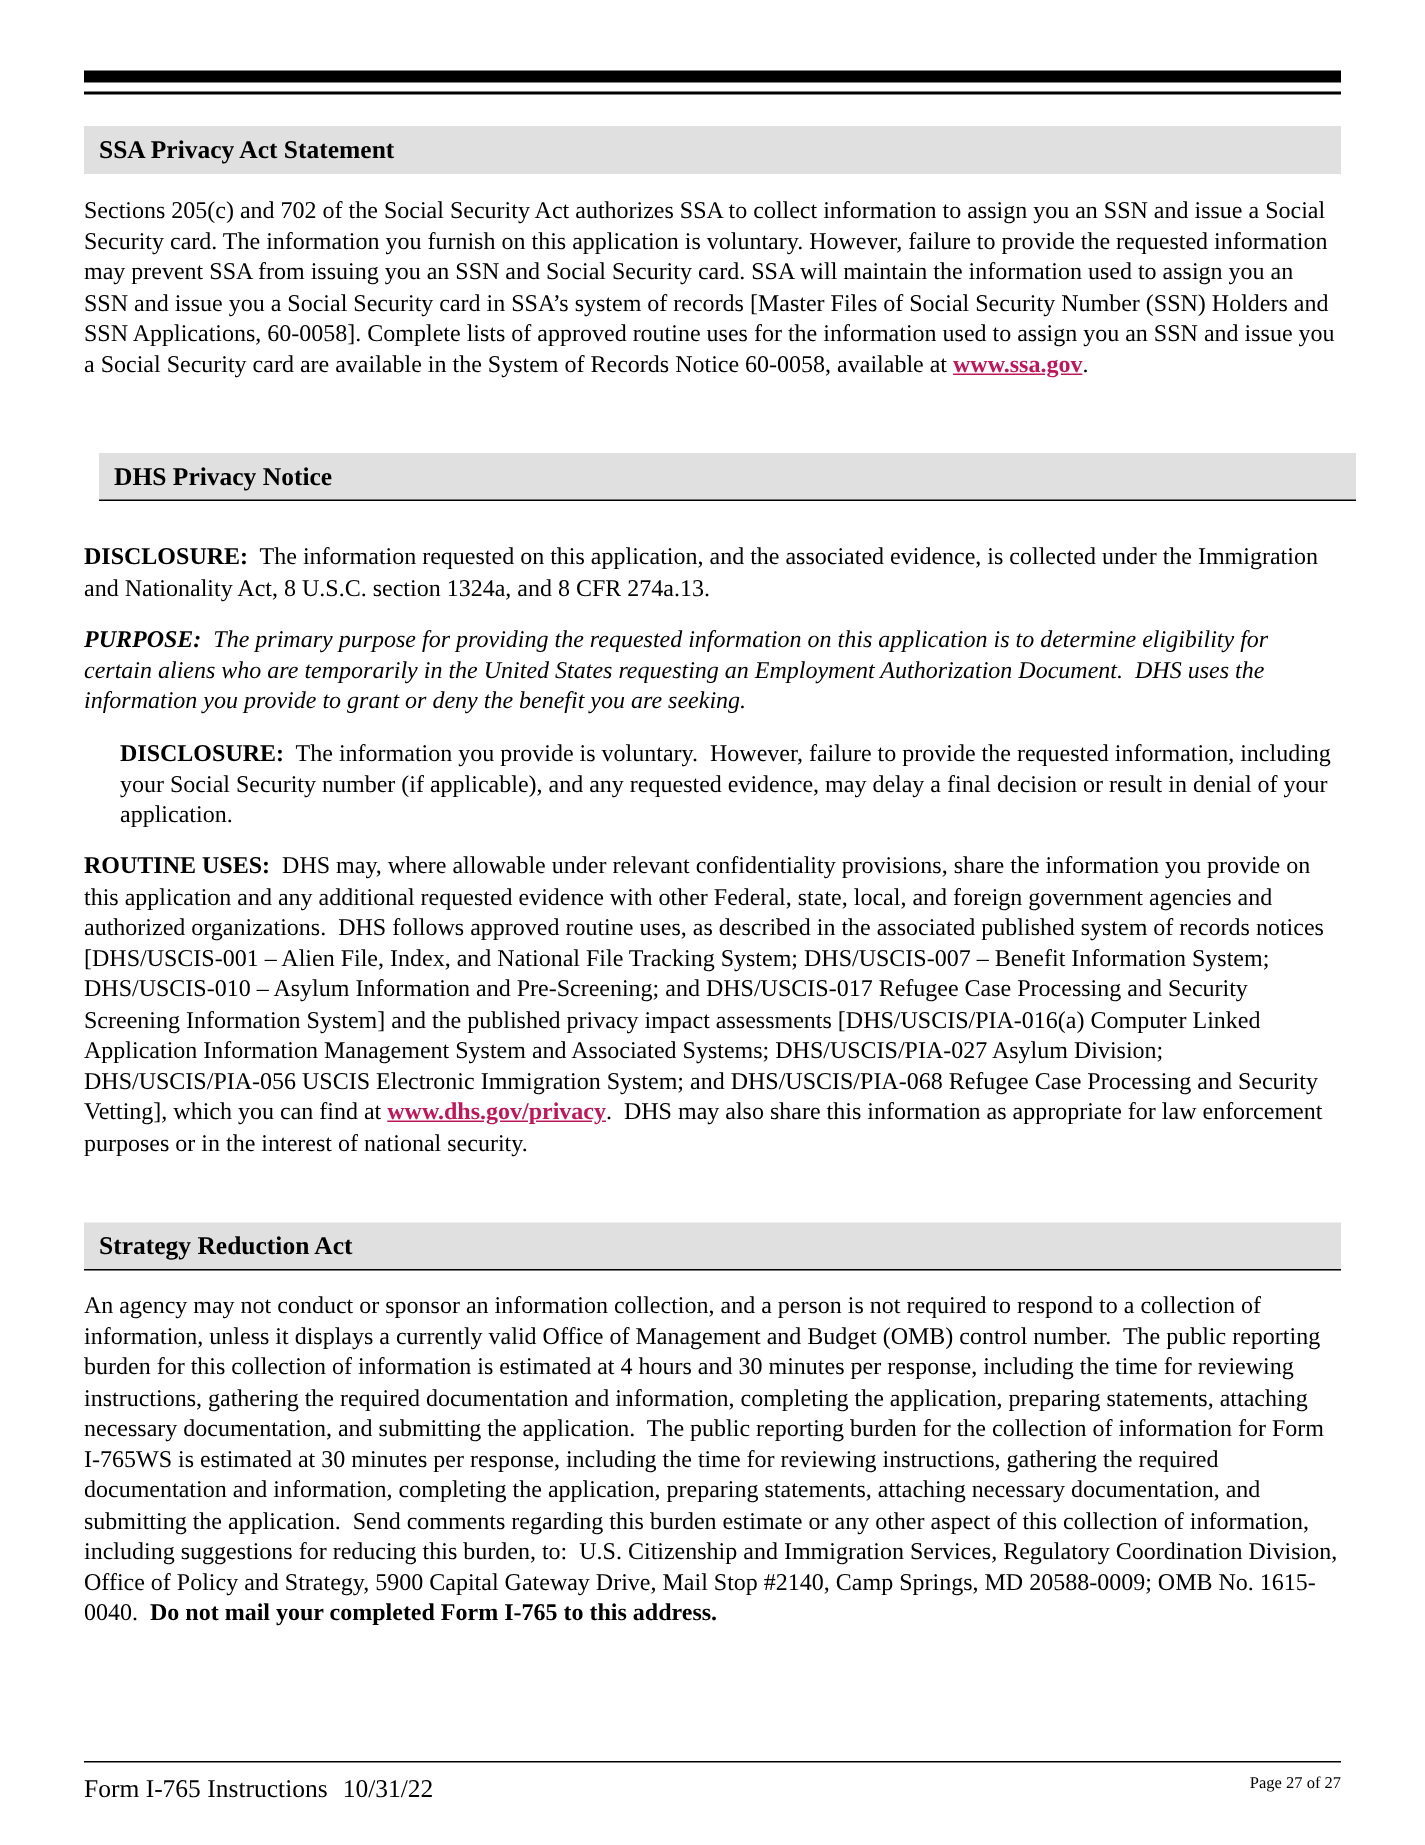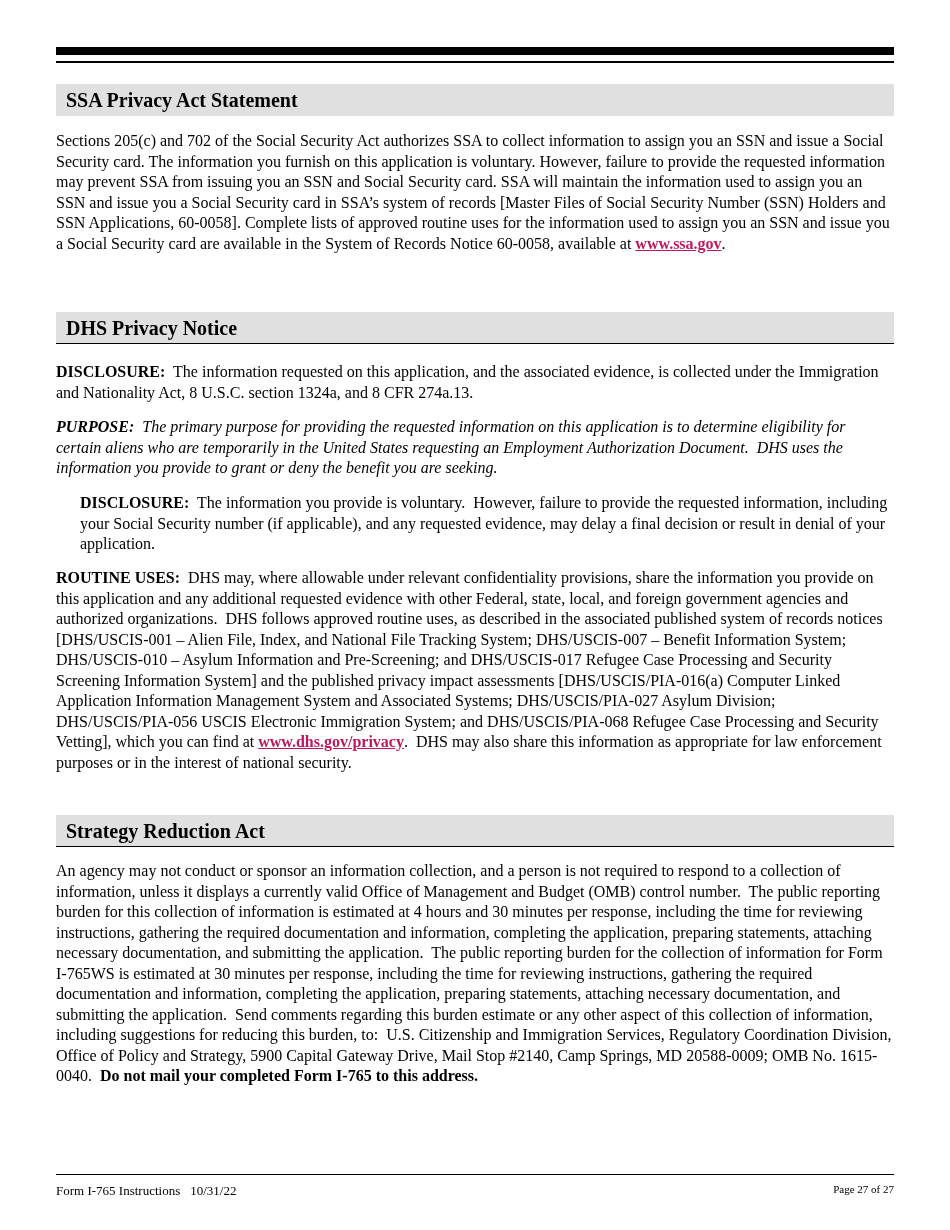--- a/index.html
+++ b/index.html
@@ -2,41 +2,41 @@
 <html><head>
 <meta charset="utf-8">
 <style>
   html, body { margin: 0; padding: 0; background: #ffffff; }
   body { width: 950px; height: 1230px; position: relative; overflow: hidden;
          font-family: "Liberation Serif", serif; color: #000; }
   .page { position: absolute; left: 56px; width: 838px; top: 0; }
   .rule-thick { position: absolute; top: 47px; left: 0; width: 838px; height: 8px; background: #000; }
   .rule-thin { position: absolute; top: 61px; left: 0; width: 838px; height: 2px; background: #000; }
   .sec-head { position: absolute; left: 0; width: 838px; background: #e0e0e0;
-              font-weight: bold; font-size: 20px; box-sizing: border-box; padding-left: 10px; }
+              font-weight: bold; font-size: 17px; box-sizing: border-box; padding-left: 10px; }
   .sec-head.bordered { border-bottom: 1.5px solid #000; }
   .para { position: absolute; left: 0; width: 838px; font-size: 16px; line-height: 20.5px; margin: 0; }
   .para b { font-weight: bold; }
   a.link { color: #be185d; font-weight: bold; text-decoration: underline; }
   .foot-rule { position: absolute; top: 1174px; left: 0; width: 838px; height: 1px; background: #000; }
-  .foot-left { position: absolute; top: 1183px; left: 0; font-size: 13px; text-align: center; }
+  .foot-left { position: absolute; top: 1183px; left: 0; font-size: 17px; text-align: center; }
   .foot-right { position: absolute; top: 1183px; right: 0; font-size: 11px; }
   .gap { display: inline-block; width: 10px; }
 </style>
 </head>
 <body>
 
 <div class="page">
   <div class="rule-thick"></div>
   <div class="rule-thin"></div>
 
   <div class="sec-head" style="top:84px;height:32px;line-height:32px;">SSA Privacy Act Statement</div>
   <p class="para" style="top:131px;"><span>Sections 205(c) and 702 of the Social Security Act authorizes SSA to collect information to assign you an SSN and issue a Social Security card.  The information you furnish on this application is voluntary.  However, failure to provide the requested information may prevent SSA from issuing you an SSN and Social Security card.  SSA will maintain the information used to assign you an SSN and issue you a Social Security card in SSA’s system of records [Master Files of Social Security Number (SSN) Holders and SSN Applications, 60-0058].  Complete lists of approved routine uses for the information used to assign you an SSN and issue you a Social Security card are available in the System of Records Notice 60-0058, available at </span><a class="link" href="#">www.ssa.gov</a><span>.</span></p>
 
-  <div class="sec-head bordered" style="top:312px;height:32px;line-height:32px;">DHS Privacy Notice</div>
+  <div class="sec-head bordered" style="top:302px;height:32px;line-height:32px;margin-left:10px;">DHS Privacy Notice</div>
   <p class="para" style="top:362px;"><b>DISCLOSURE:</b><span style="white-space:pre-wrap">  The information requested on this application, and the associated evidence, is collected under the Immigration and Nationality Act, 8 U.S.C. section 1324a, and 8 CFR 274a.13.</span></p>
   <p class="para" style="top:417px;font-style:italic;"><b>PURPOSE:</b><span style="white-space:pre-wrap">  The primary purpose for providing the requested information on this application is to determine eligibility for certain aliens who are temporarily in the United States requesting an Employment Authorization Document.  DHS uses the information you provide to grant or deny the benefit you are seeking.</span></p>
   <p class="para" style="top:493px;margin-left:24px;"><b>DISCLOSURE:</b><span style="white-space:pre-wrap">  The information you provide is voluntary.  However, failure to provide the requested information, including your Social Security number (if applicable), and any requested evidence, may delay a final decision or result in denial of your application.</span></p>
   <p class="para" style="top:568px;"><b>ROUTINE USES:</b><span style="white-space:pre-wrap">  DHS may, where allowable under relevant confidentiality provisions, share the information you provide on this application and any additional requested evidence with other Federal, state, local, and foreign government agencies and authorized organizations.  DHS follows approved routine uses, as described in the associated published system of records notices [DHS/USCIS-001 – Alien File, Index, and National File Tracking System; DHS/USCIS-007 – Benefit Information System; DHS/USCIS-010 – Asylum Information and Pre-Screening; and DHS/USCIS-017 Refugee Case Processing and Security Screening Information System] and the published privacy impact assessments [DHS/USCIS/PIA-016(a) Computer Linked Application Information Management System and Associated Systems; DHS/USCIS/PIA-027 Asylum Division; DHS/USCIS/PIA-056 USCIS Electronic Immigration System; and DHS/USCIS/PIA-068 Refugee Case Processing and Security Vetting], which you can find at </span><a class="link" href="#">www.dhs.gov/privacy</a><span style="white-space:pre-wrap">.  DHS may also share this information as appropriate for law enforcement purposes or in the interest of national security.</span></p>
 
   <div class="sec-head bordered" style="top:815px;height:32px;line-height:32px;">Strategy Reduction Act</div>
   <p class="para" style="top:861px;"><span style="white-space:pre-wrap">An agency may not conduct or sponsor an information collection, and a person is not required to respond to a collection of information, unless it displays a currently valid Office of Management and Budget (OMB) control number.  The public reporting burden for this collection of information is estimated at 4 hours and 30 minutes per response, including the time for reviewing instructions, gathering the required documentation and information, completing the application, preparing statements, attaching necessary documentation, and submitting the application.  The public reporting burden for the collection of information for Form I-765WS is estimated at 30 minutes per response, including the time for reviewing instructions, gathering the required documentation and information, completing the application, preparing statements, attaching necessary documentation, and submitting the application.  Send comments regarding this burden estimate or any other aspect of this collection of information, including suggestions for reducing this burden, to:  U.S. Citizenship and Immigration Services, Regulatory Coordination Division, Office of Policy and Strategy, 5900 Capital Gateway Drive, Mail Stop #2140, Camp Springs, MD 20588-0009; OMB No. 1615-0040.  </span><b>Do not mail your completed Form I-765 to this address.</b></p>
 
   <div class="foot-rule"></div>
   <div class="foot-left"><span>Form I-765 Instructions</span><span class="gap"></span><span>10/31/22</span></div>

